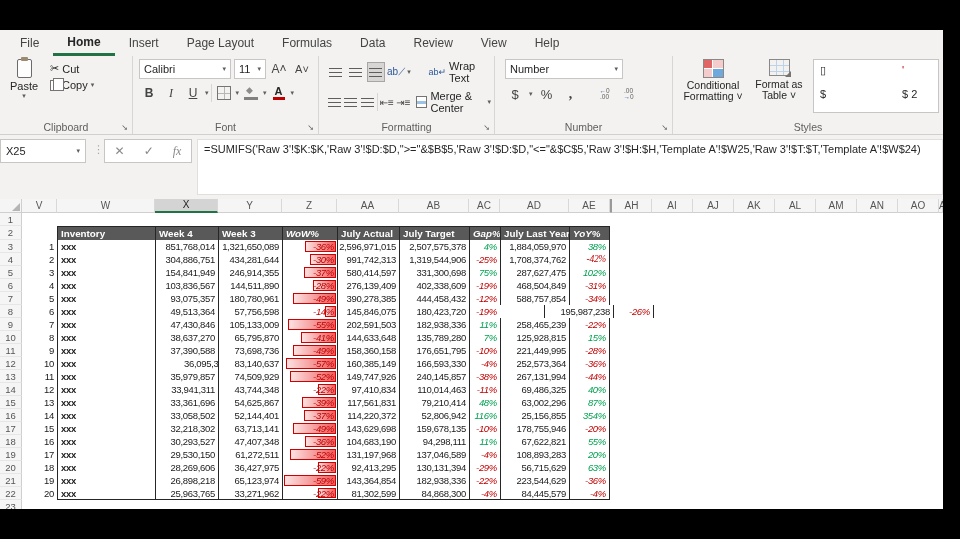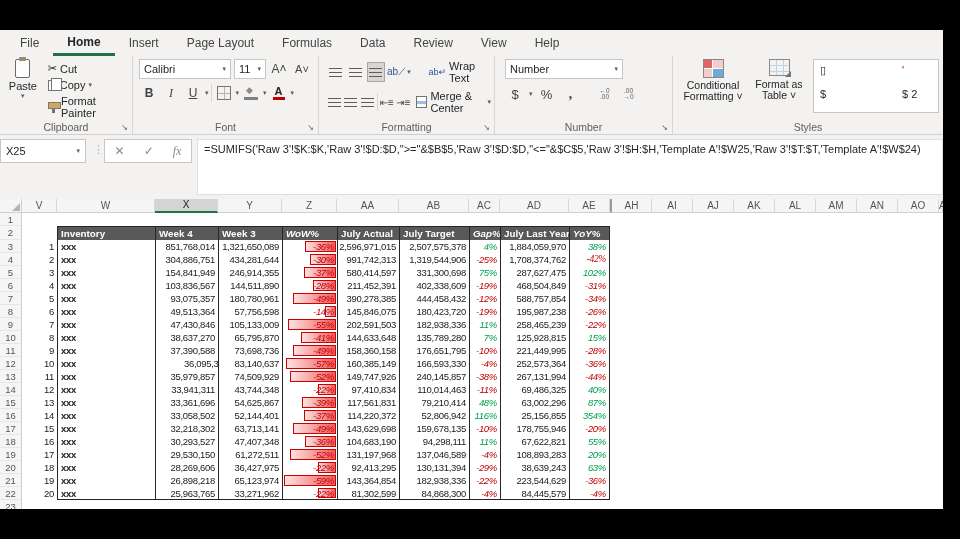--- a/index.html
+++ b/index.html
@@ -137,24 +137,20 @@
         <div style="display:flex; flex-direction:column; gap:2px; padding-top:2px;">
           <div class="btn">
             <span style="font-size:11px;">✂</span>
             <span>Cut</span>
           </div>
           <div class="btn">
             <span class="i-copy"></span>
             <span>Copy</span>
             <span class="caret">▾</span>
           </div>
-          <div class="btn">
-            <span class="i-brush"></span>
-            <span>Format Painter</span>
-          </div>
         </div>
       </div>
       <span class="group-label">Clipboard</span>
       <span class="launcher">↘</span>
     </div>
 
     <div class="group" style="width:186px">
       <div style="display:flex; gap:3px; padding-left:6px; align-items:center;">
         <div class="combo" style="width:92px">
           <span>Calibri</span>
@@ -401,21 +397,21 @@
         <div class="row" style="height: 13px;">
           <div class="gut" style="line-height: 13px;">6</div>
           <div class="cell idx" style="width: 35px; height: 13px; line-height: 13px;">4</div>
           <div class="cell name" style="width: 98px; height: 13px; line-height: 13px; border-left: 1px solid rgb(38, 38, 38);">xxx</div>
           <div class="cell num" style="width: 63px; height: 13px; line-height: 13px; border-left: 1px solid rgb(38, 38, 38);">103,836,567</div>
           <div class="cell num" style="width: 64px; height: 13px; line-height: 13px; border-left: 1px solid rgb(38, 38, 38);">144,511,890</div>
           <div class="cell pct wowcell" style="width: 55px; height: 13px; line-height: 13px; border-left: 1px solid rgb(38, 38, 38);">
             <span class="bar" style="width: calc(47% - 2px); background: linear-gradient(to left, rgb(242, 91, 91), rgb(252, 226, 226)); border: 1px solid rgb(209, 0, 0);"></span>
             <span class="v" style="color: rgb(192, 0, 0);">-28%</span>
           </div>
-          <div class="cell num" style="width: 62px; height: 13px; line-height: 13px; border-left: 1px solid rgb(38, 38, 38);">211,452,391</div>
+          <div class="cell num" style="width: 62px; height: 13px; line-height: 13px; border-left: 1px solid rgb(38, 38, 38);">276,139,409</div>
           <div class="cell num" style="width: 70px; height: 13px; line-height: 13px; border-left: 1px solid rgb(38, 38, 38);">402,338,609</div>
           <div class="cell pct" style="width: 31px; height: 13px; line-height: 13px; border-left: 1px solid rgb(38, 38, 38); color: rgb(192, 0, 0);">-19%</div>
           <div class="cell num" style="width: 69px; height: 13px; line-height: 13px; border-left: 1px solid rgb(38, 38, 38);">468,504,849</div>
           <div class="cell pct" style="width: 41px; height: 13px; line-height: 13px; border-left: 1px solid rgb(38, 38, 38); border-right: 1px solid rgb(38, 38, 38); color: rgb(192, 0, 0);">-31%</div>
         </div>
         <div class="row" style="height: 13px;">
           <div class="gut" style="line-height: 13px;">7</div>
           <div class="cell idx" style="width: 35px; height: 13px; line-height: 13px;">5</div>
           <div class="cell name" style="width: 98px; height: 13px; line-height: 13px; border-left: 1px solid rgb(38, 38, 38);">xxx</div>
           <div class="cell num" style="width: 63px; height: 13px; line-height: 13px; border-left: 1px solid rgb(38, 38, 38);">93,075,357</div>
@@ -436,21 +432,21 @@
           <div class="cell name" style="width: 98px; height: 13px; line-height: 13px; border-left: 1px solid rgb(38, 38, 38);">xxx</div>
           <div class="cell num" style="width: 63px; height: 13px; line-height: 13px; border-left: 1px solid rgb(38, 38, 38);">49,513,364</div>
           <div class="cell num" style="width: 64px; height: 13px; line-height: 13px; border-left: 1px solid rgb(38, 38, 38);">57,756,598</div>
           <div class="cell pct wowcell" style="width: 55px; height: 13px; line-height: 13px; border-left: 1px solid rgb(38, 38, 38);">
             <span class="bar" style="width: calc(24% - 2px); background: linear-gradient(to left, rgb(242, 91, 91), rgb(252, 226, 226)); border: 1px solid rgb(209, 0, 0);"></span>
             <span class="v" style="color: rgb(192, 0, 0);">-14%</span>
           </div>
           <div class="cell num" style="width: 62px; height: 13px; line-height: 13px; border-left: 1px solid rgb(38, 38, 38);">145,846,075</div>
           <div class="cell num" style="width: 70px; height: 13px; line-height: 13px; border-left: 1px solid rgb(38, 38, 38);">180,423,720</div>
           <div class="cell pct" style="width: 31px; height: 13px; line-height: 13px; border-left: 1px solid rgb(38, 38, 38); color: rgb(192, 0, 0);">-19%</div>
-          <div class="cell num" style="width: 69px; height: 13px; line-height: 13px; border-left: 1px solid rgb(38, 38, 38);">195,987,238</div>
+          <div class="cell num" style="width: 69px; height: 13px; line-height: 13px; border-left: 1px solid rgb(38, 38, 38); margin-left: 44px;">195,987,238</div>
           <div class="cell pct" style="width: 41px; height: 13px; line-height: 13px; border-left: 1px solid rgb(38, 38, 38); border-right: 1px solid rgb(38, 38, 38); color: rgb(192, 0, 0);">-26%</div>
         </div>
         <div class="row" style="height: 13px;">
           <div class="gut" style="line-height: 13px;">9</div>
           <div class="cell idx" style="width: 35px; height: 13px; line-height: 13px;">7</div>
           <div class="cell name" style="width: 98px; height: 13px; line-height: 13px; border-left: 1px solid rgb(38, 38, 38);">xxx</div>
           <div class="cell num" style="width: 63px; height: 13px; line-height: 13px; border-left: 1px solid rgb(38, 38, 38);">47,430,846</div>
           <div class="cell num" style="width: 64px; height: 13px; line-height: 13px; border-left: 1px solid rgb(38, 38, 38);">105,133,009</div>
           <div class="cell pct wowcell" style="width: 55px; height: 13px; line-height: 13px; border-left: 1px solid rgb(38, 38, 38);">
             <span class="bar" style="width: calc(93% - 2px); background: linear-gradient(to left, rgb(242, 91, 91), rgb(252, 226, 226)); border: 1px solid rgb(209, 0, 0);"></span>
@@ -628,21 +624,21 @@
           <div class="cell name" style="width: 98px; height: 13px; line-height: 13px; border-left: 1px solid rgb(38, 38, 38);">xxx</div>
           <div class="cell num" style="width: 63px; height: 13px; line-height: 13px; border-left: 1px solid rgb(38, 38, 38);">28,269,606</div>
           <div class="cell num" style="width: 64px; height: 13px; line-height: 13px; border-left: 1px solid rgb(38, 38, 38);">36,427,975</div>
           <div class="cell pct wowcell" style="width: 55px; height: 13px; line-height: 13px; border-left: 1px solid rgb(38, 38, 38);">
             <span class="bar" style="width: calc(37% - 2px); background: linear-gradient(to left, rgb(242, 91, 91), rgb(252, 226, 226)); border: 1px solid rgb(209, 0, 0);"></span>
             <span class="v" style="color: rgb(192, 0, 0);">-22%</span>
           </div>
           <div class="cell num" style="width: 62px; height: 13px; line-height: 13px; border-left: 1px solid rgb(38, 38, 38);">92,413,295</div>
           <div class="cell num" style="width: 70px; height: 13px; line-height: 13px; border-left: 1px solid rgb(38, 38, 38);">130,131,394</div>
           <div class="cell pct" style="width: 31px; height: 13px; line-height: 13px; border-left: 1px solid rgb(38, 38, 38); color: rgb(192, 0, 0);">-29%</div>
-          <div class="cell num" style="width: 69px; height: 13px; line-height: 13px; border-left: 1px solid rgb(38, 38, 38);">38,639,243</div>
+          <div class="cell num" style="width: 69px; height: 13px; line-height: 13px; border-left: 1px solid rgb(38, 38, 38);">56,715,629</div>
           <div class="cell pct" style="width: 41px; height: 13px; line-height: 13px; border-left: 1px solid rgb(38, 38, 38); border-right: 1px solid rgb(38, 38, 38); color: rgb(0, 160, 80);">63%</div>
         </div>
         <div class="row" style="height: 13px;">
           <div class="gut" style="line-height: 13px;">21</div>
           <div class="cell idx" style="width: 35px; height: 13px; line-height: 13px;">19</div>
           <div class="cell name" style="width: 98px; height: 13px; line-height: 13px; border-left: 1px solid rgb(38, 38, 38);">xxx</div>
           <div class="cell num" style="width: 63px; height: 13px; line-height: 13px; border-left: 1px solid rgb(38, 38, 38);">26,898,218</div>
           <div class="cell num" style="width: 64px; height: 13px; line-height: 13px; border-left: 1px solid rgb(38, 38, 38);">65,123,974</div>
           <div class="cell pct wowcell" style="width: 55px; height: 13px; line-height: 13px; border-left: 1px solid rgb(38, 38, 38);">
             <span class="bar" style="width: calc(100% - 2px); background: linear-gradient(to left, rgb(242, 91, 91), rgb(252, 226, 226)); border: 1px solid rgb(209, 0, 0);"></span>

